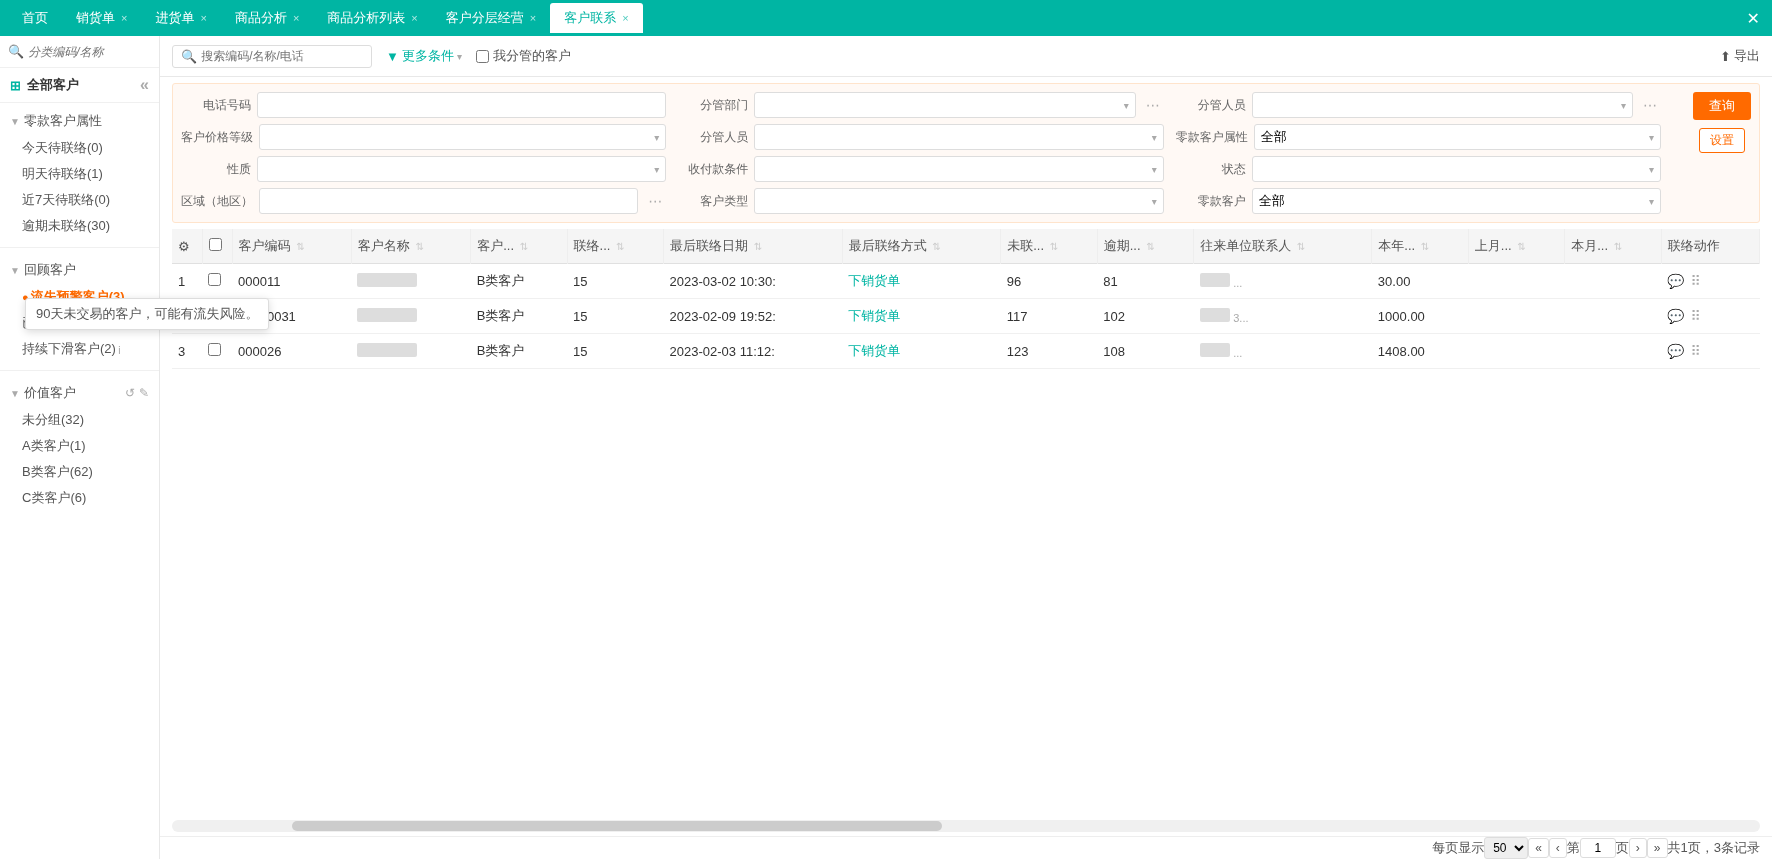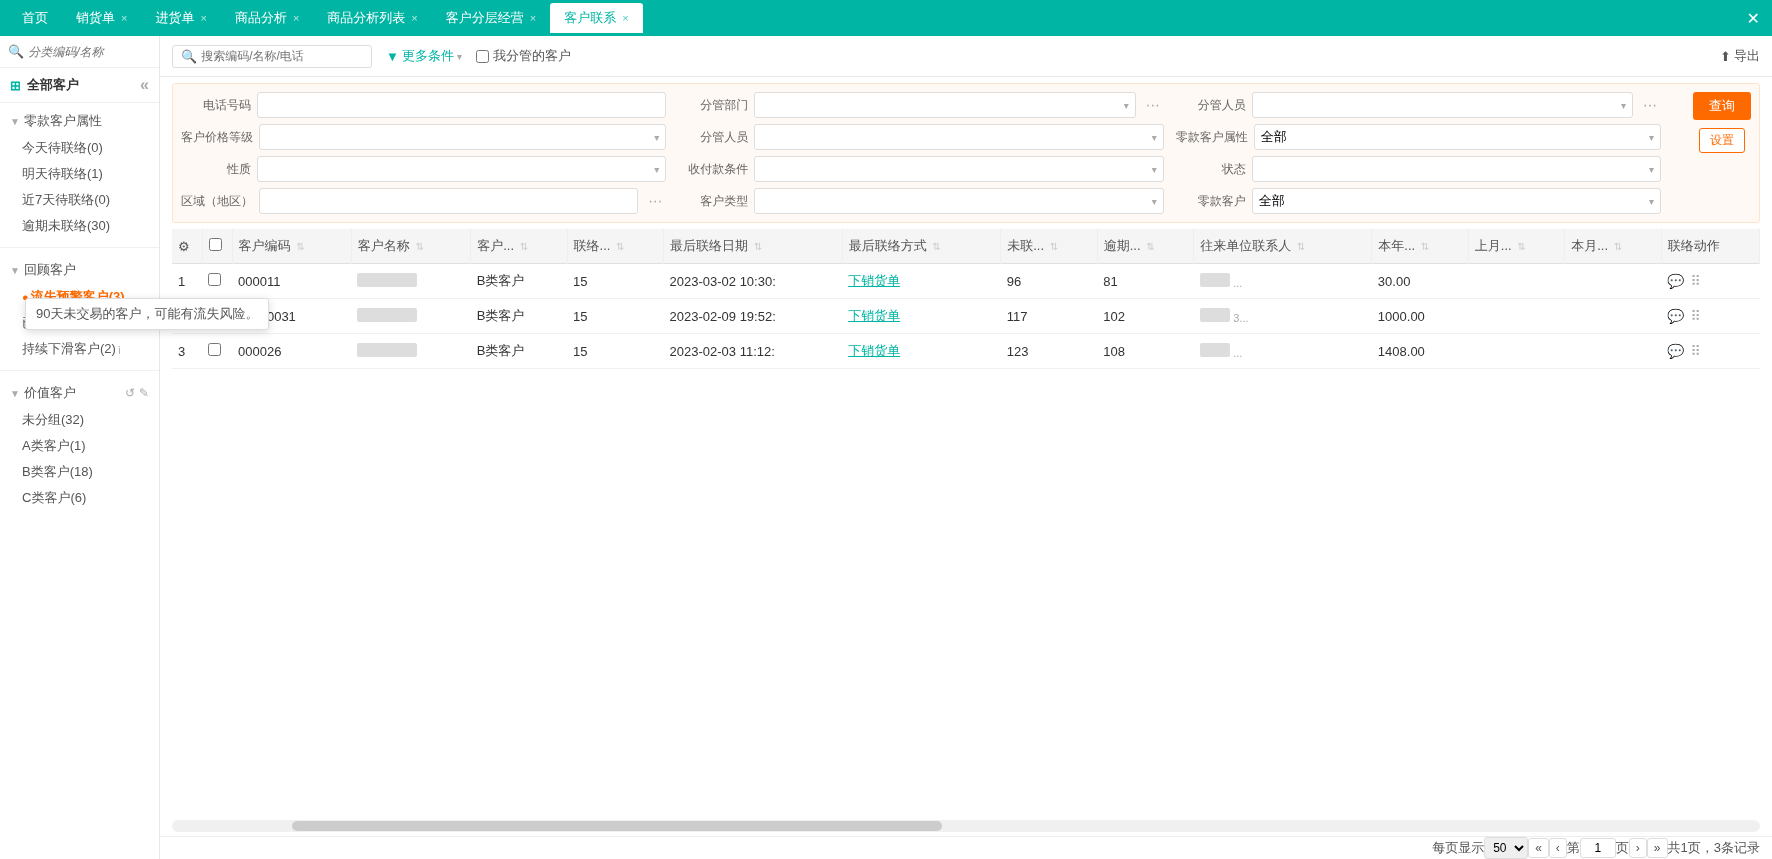--- a/index.html
+++ b/index.html
@@ -308,21 +308,20 @@
       border-bottom: 1px solid #f0f0f0;
     }
     table tbody td {
       padding: 8px 6px;
       color: #333;
       white-space: nowrap;
     }
     .link-text {
       color: #00b5a3;
       cursor: pointer;
-      text-decoration: underline;
     }
     .blurred {
       background: #ddd;
       color: transparent;
       border-radius: 2px;
       display: inline-block;
       min-width: 60px;
       height: 14px;
     }
     .blurred-sm {
@@ -513,21 +512,21 @@
           <span style="color:#aaa;font-size:12px">✎</span>
         </div>
       </div>
       <div class="sidebar-item">
         <span>未分组(32)</span>
       </div>
       <div class="sidebar-item">
         <span>A类客户(1)</span>
       </div>
       <div class="sidebar-item">
-        <span>B类客户(18)</span>
+        <span>B类客户(62)</span>
       </div>
       <div class="sidebar-item">
         <span>C类客户(6)</span>
       </div>
     </div>
   </div>
 
   <div class="content">
 
     <div class="toolbar">

